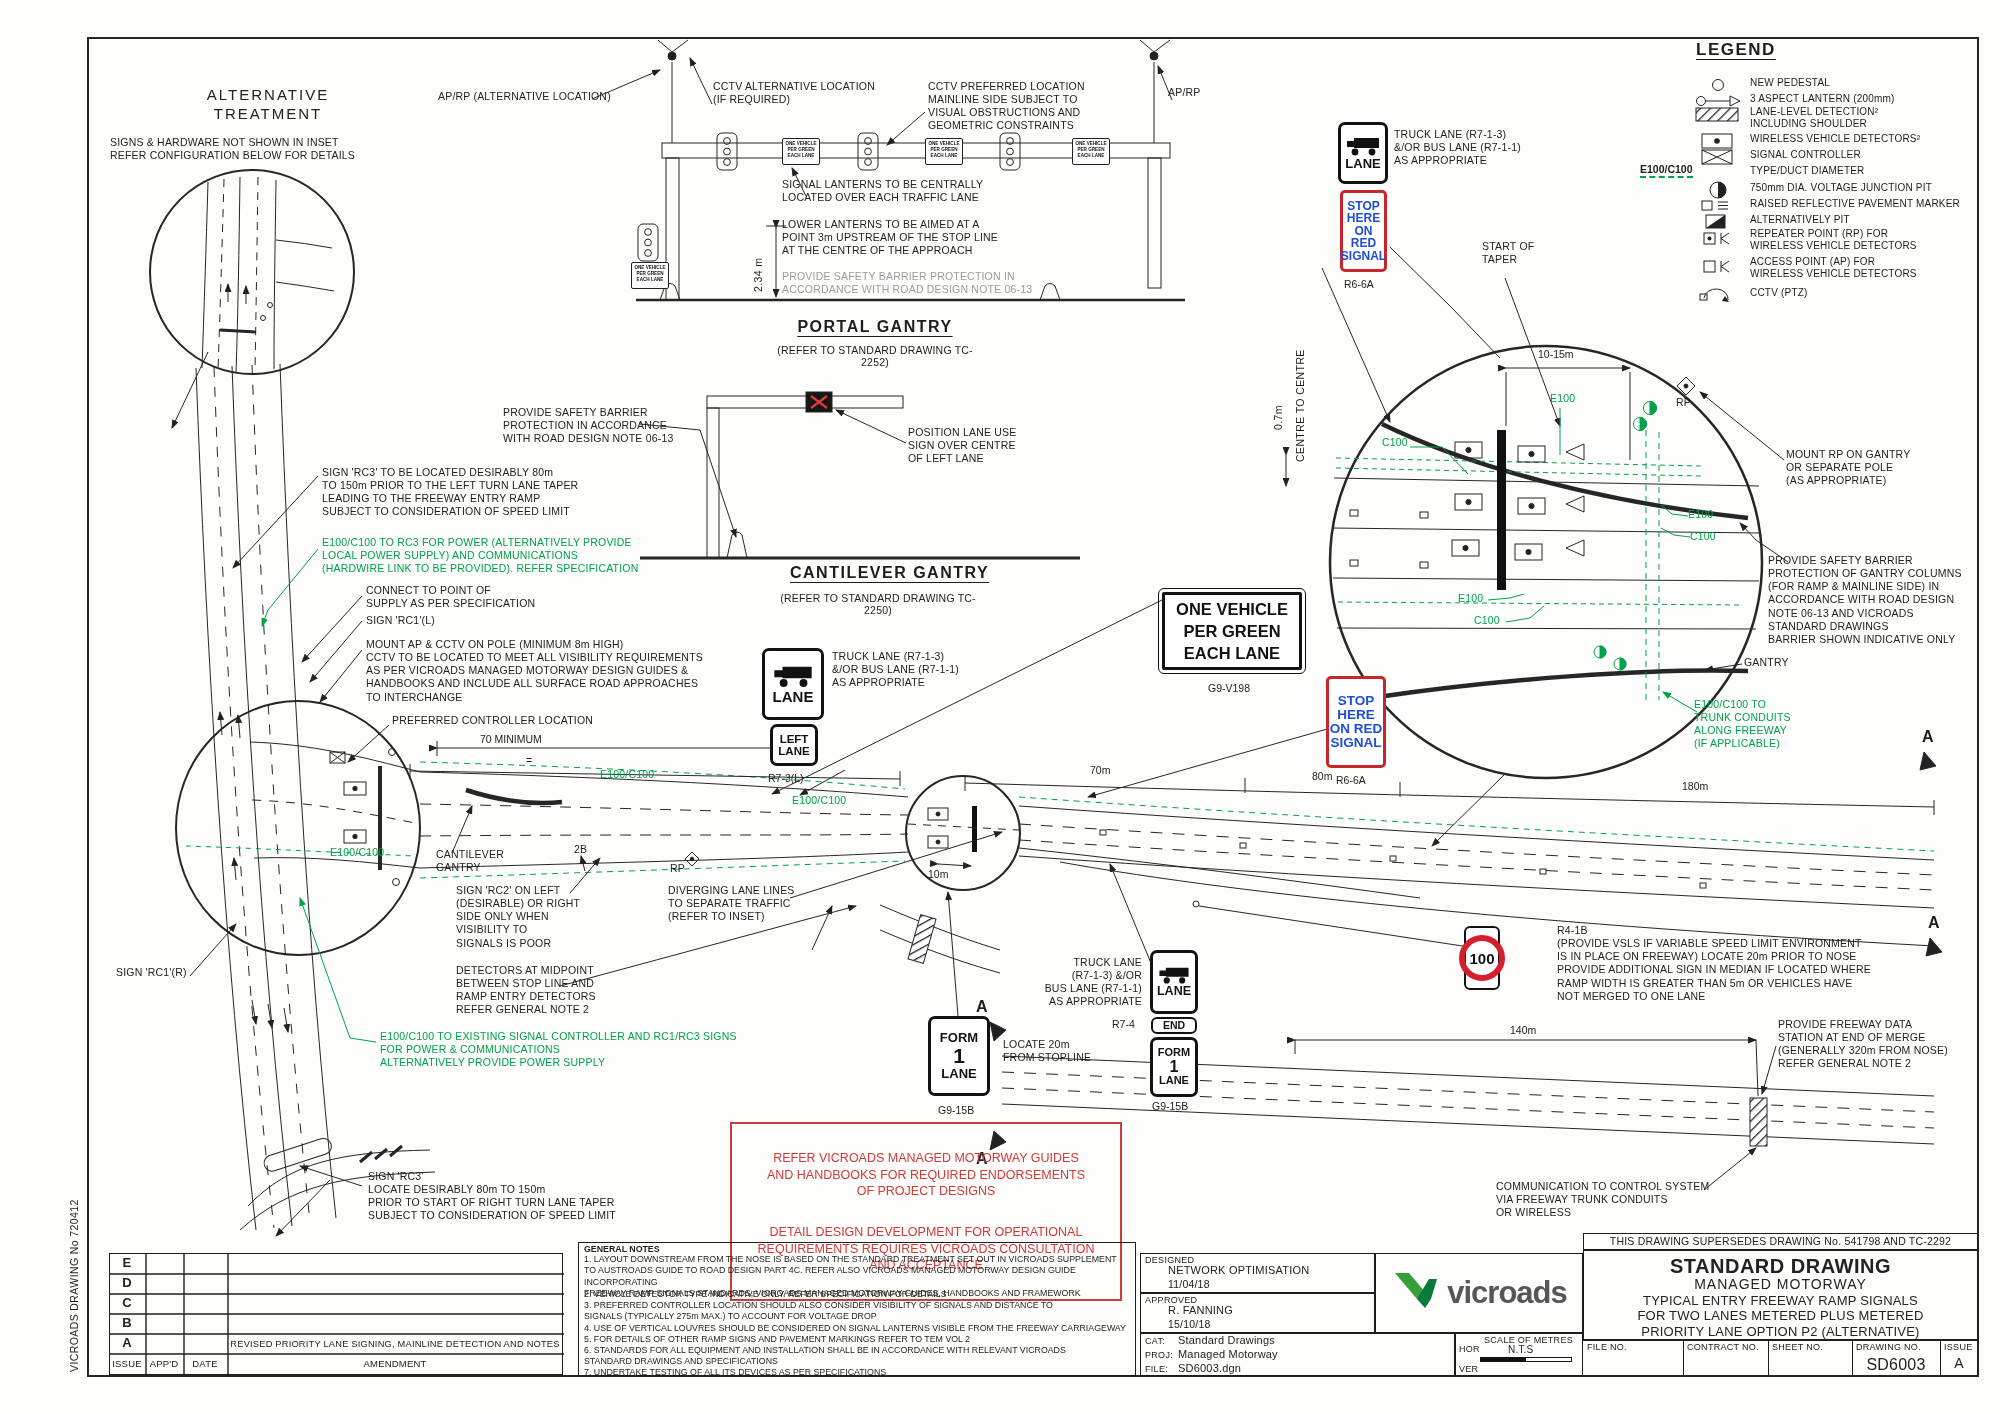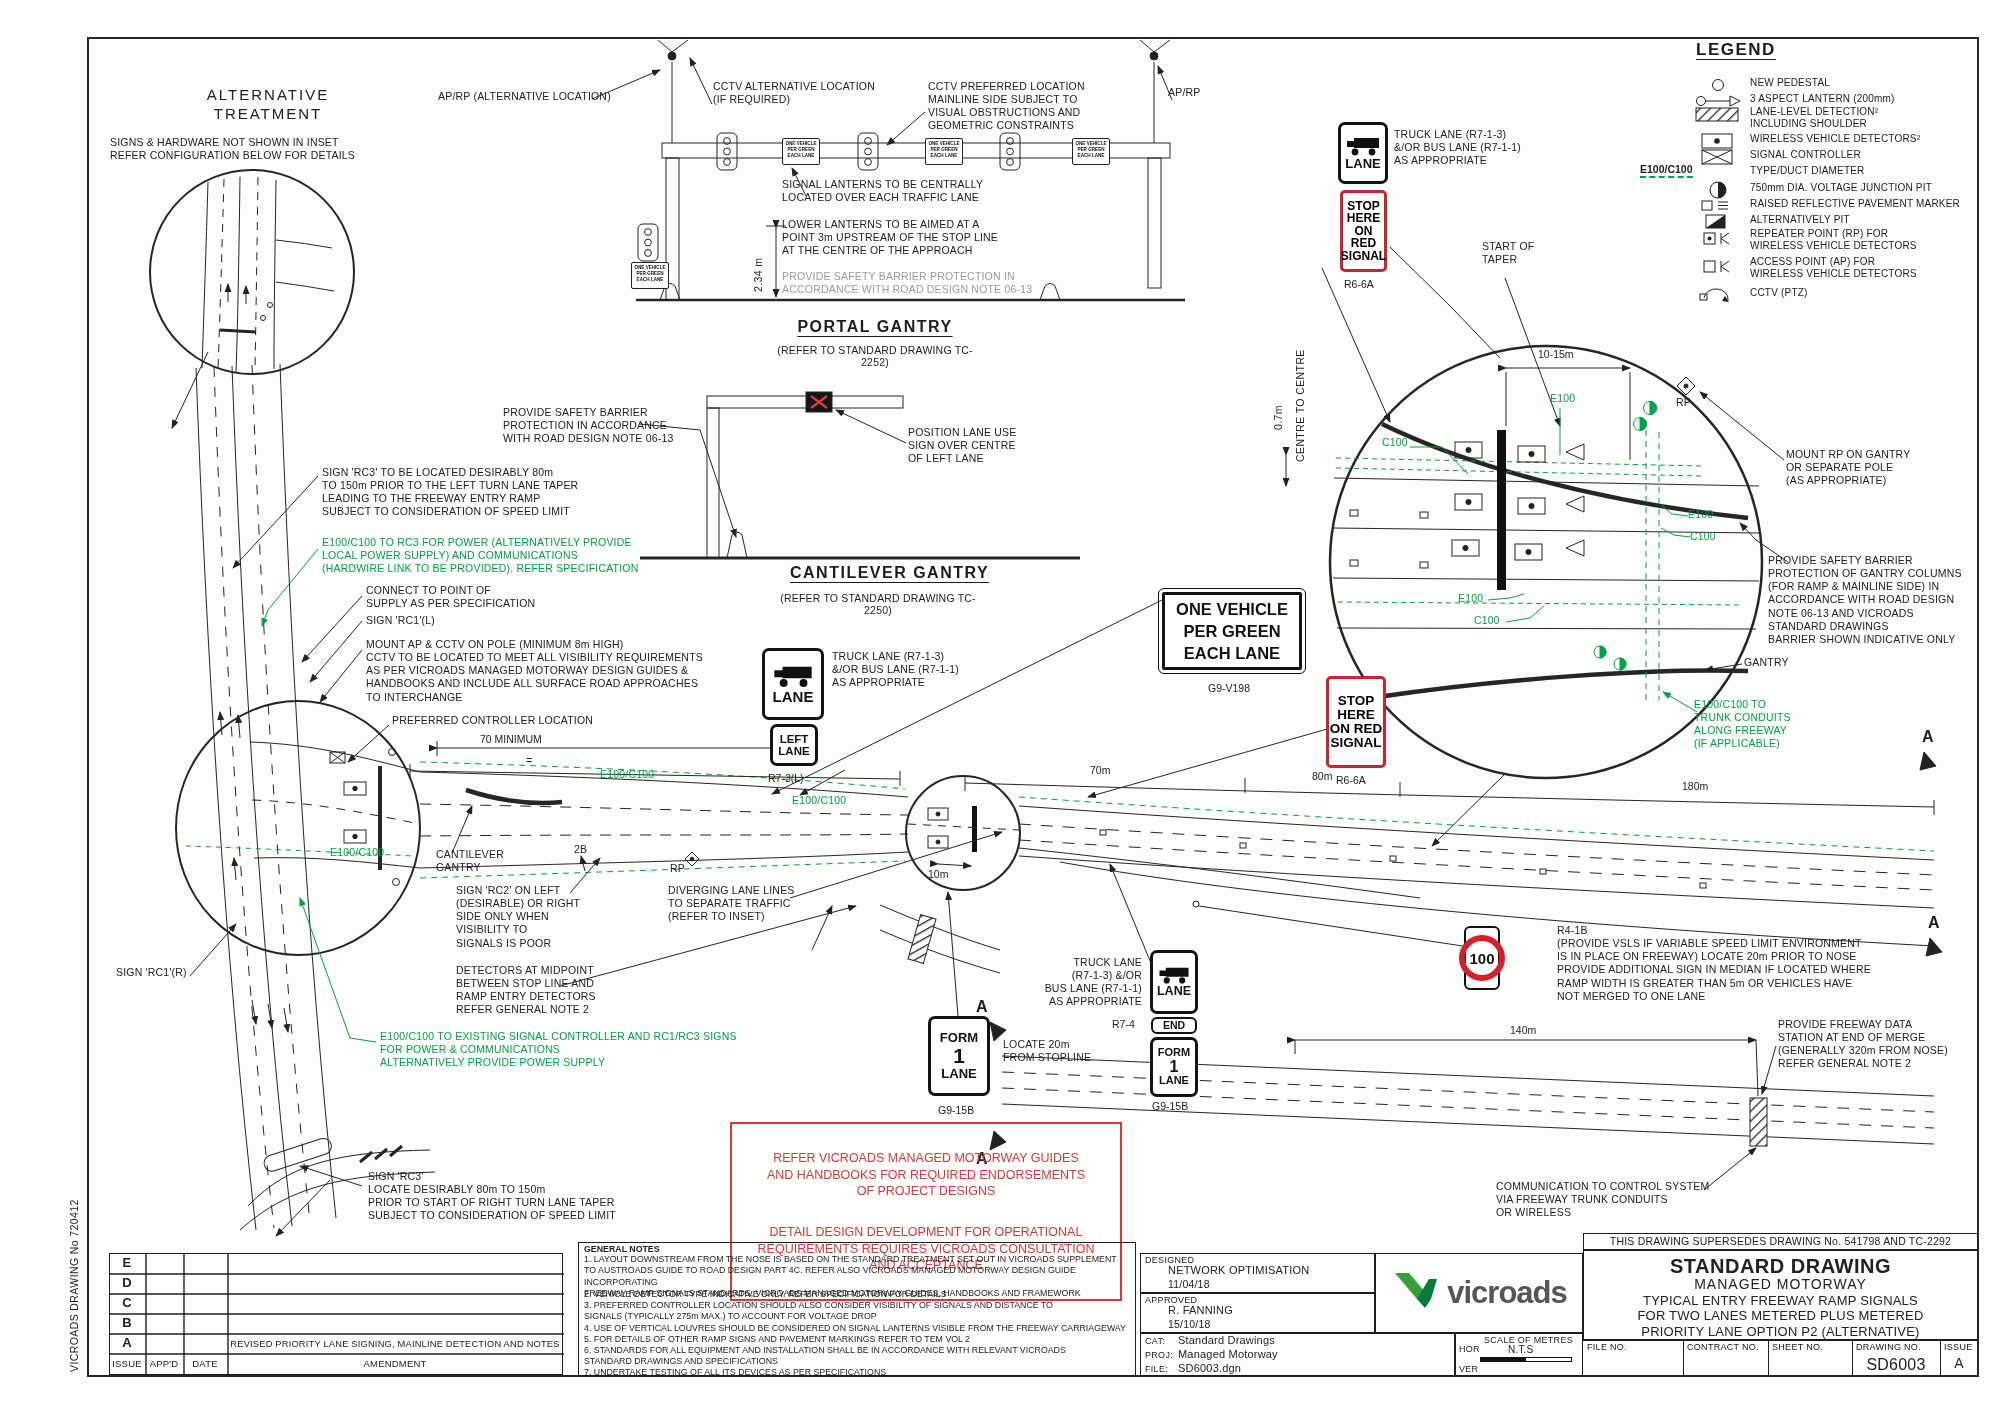--- a/index.html
+++ b/index.html
@@ -15,21 +15,21 @@
 .b{font-weight:bold}
 .big-a{position:absolute;font-size:16px;font-weight:bold}
 .sec-title{position:absolute;font-size:16px;font-weight:bold;letter-spacing:1.5px;text-decoration:underline;text-underline-offset:4px;white-space:pre}
 .sub{position:absolute;font-size:10.5px;letter-spacing:.2px}
 .vert{position:absolute;transform:rotate(-90deg);transform-origin:left top;font-size:10.5px;white-space:pre;letter-spacing:.4px}
 .dim{position:absolute;font-size:10.5px;white-space:pre}
 .lsym{position:absolute}
 .leg-label{position:absolute;font-size:10px;line-height:1.2;white-space:pre-line;letter-spacing:.2px}
 .sign{position:absolute;background:#fff;border:3px solid #121212;border-radius:7px;display:flex;flex-direction:column;align-items:center;justify-content:center;text-align:center;font-weight:bold;color:#121212}
 .sign .tw{line-height:1.05;white-space:pre-line}
-.stop{border-color:#c8252c;color:#000000;border-radius:5px}
+.stop{border-color:#c8252c;color:#1d4ed8;border-radius:5px}
 .sign-label{position:absolute;font-size:10.5px;white-space:pre}
 .beam-sign{position:absolute;width:38px;height:27px;background:#fff;border:1.5px solid #222;border-radius:2px;font-size:4.6px;font-weight:bold;line-height:1.3;text-align:center;white-space:pre-line;padding-top:2px;color:#111}
 .duct{position:absolute;font-size:10.5px;font-weight:bold;color:#222;border-bottom:2px dashed #00a14b;padding-bottom:1px;white-space:pre}
 .redbox{position:absolute;border:2px solid #cf3a3a;color:#cf3a3a;text-align:center;font-size:12.5px;line-height:1.3;white-space:pre-line;padding:10px 22px}
 .box{position:absolute;border:1.5px solid #1d1d1d}
 .cell{position:absolute;border-left:1.5px solid #1d1d1d;border-top:1.5px solid #1d1d1d;display:flex;align-items:center;justify-content:center;font-size:10px}
 .tb-label{font-size:9px;letter-spacing:.3px}
 .notes{position:absolute;font-size:8.8px;line-height:1.3;letter-spacing:0;white-space:pre-line}
 .logo-text{font-size:31px;font-weight:bold;color:#55565a;letter-spacing:-1px;font-family:"Liberation Sans",sans-serif}
 </style>

